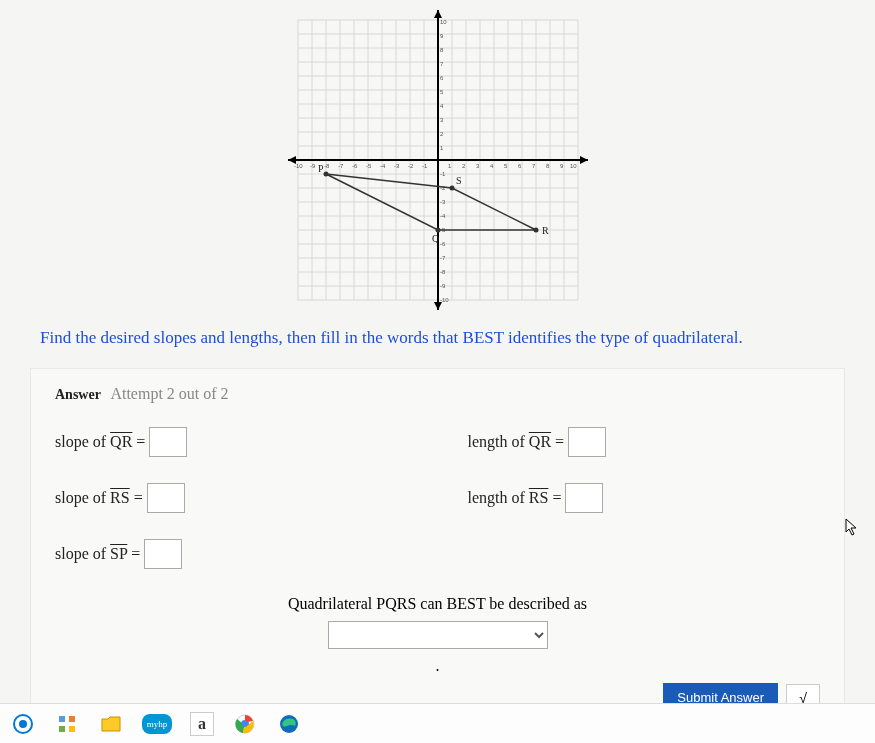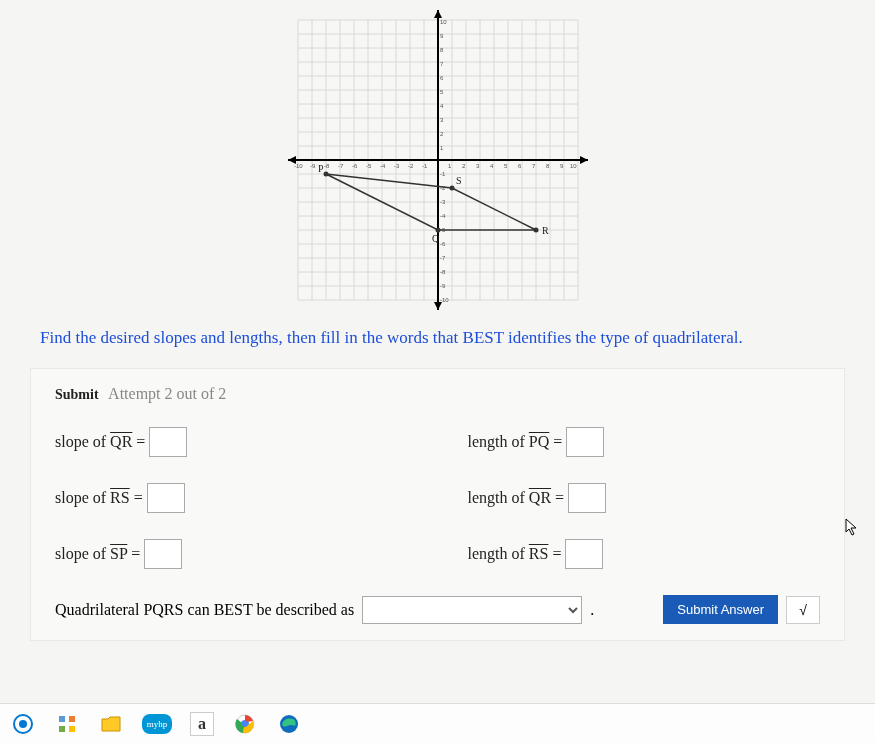--- a/index.html
+++ b/index.html
@@ -56,20 +56,21 @@
   background: #fff;
   margin-left: 4px;
   font-size: 14px;
   padding: 2px 4px;
 }
 .bottom-row {
   display: flex;
   align-items: center;
   gap: 8px;
   font-size: 16px;
+  flex-direction: column;
 }
 .dropdown {
   width: 220px;
   height: 28px;
   border: 1px solid #aaa;
   background: #fff;
   font-size: 13px;
   color: #555;
   padding: 2px 6px;
 }
@@ -250,45 +251,41 @@
         <text x="254" y="224">R</text>
         <text x="168" y="174">S</text>
       </g>
     </svg>
   </div>
 
   <div class="instruction">Find the desired slopes and lengths, then fill in the words that BEST identifies the type of quadrilateral.</div>
 
   <div class="answer-panel">
     <div class="answer-header">
-      <span class="bold">Submit</span>
+      <span class="bold">Answer</span>
       <span class="attempt">Attempt 2 out of 2</span>
     </div>
 
     <div class="fields">
       <div class="col">
         <div class="field-row">
           <span class="seg"><span>slope of </span><span class="overbar">QR</span><span> = </span></span>
           <input class="answer-box" value="" style="">
         </div>
         <div class="field-row">
           <span class="seg"><span>slope of </span><span class="overbar">RS</span><span> = </span></span>
           <input class="answer-box" value="" style="">
         </div>
         <div class="field-row">
           <span class="seg"><span>slope of </span><span class="overbar">SP</span><span> = </span></span>
           <input class="answer-box" value="" style="">
         </div>
       </div>
 
       <div class="col right-col">
-        <div class="field-row">
-          <span class="seg"><span>length of </span><span class="overbar">PQ</span><span> = </span></span>
-          <input class="answer-box" value="" style="">
-        </div>
         <div class="field-row">
           <span class="seg"><span>length of </span><span class="overbar">QR</span><span> = </span></span>
           <input class="answer-box" value="" style="">
         </div>
         <div class="field-row">
           <span class="seg"><span>length of </span><span class="overbar">RS</span><span> = </span></span>
           <input class="answer-box" value="" style="">
         </div>
       </div>
     </div>

